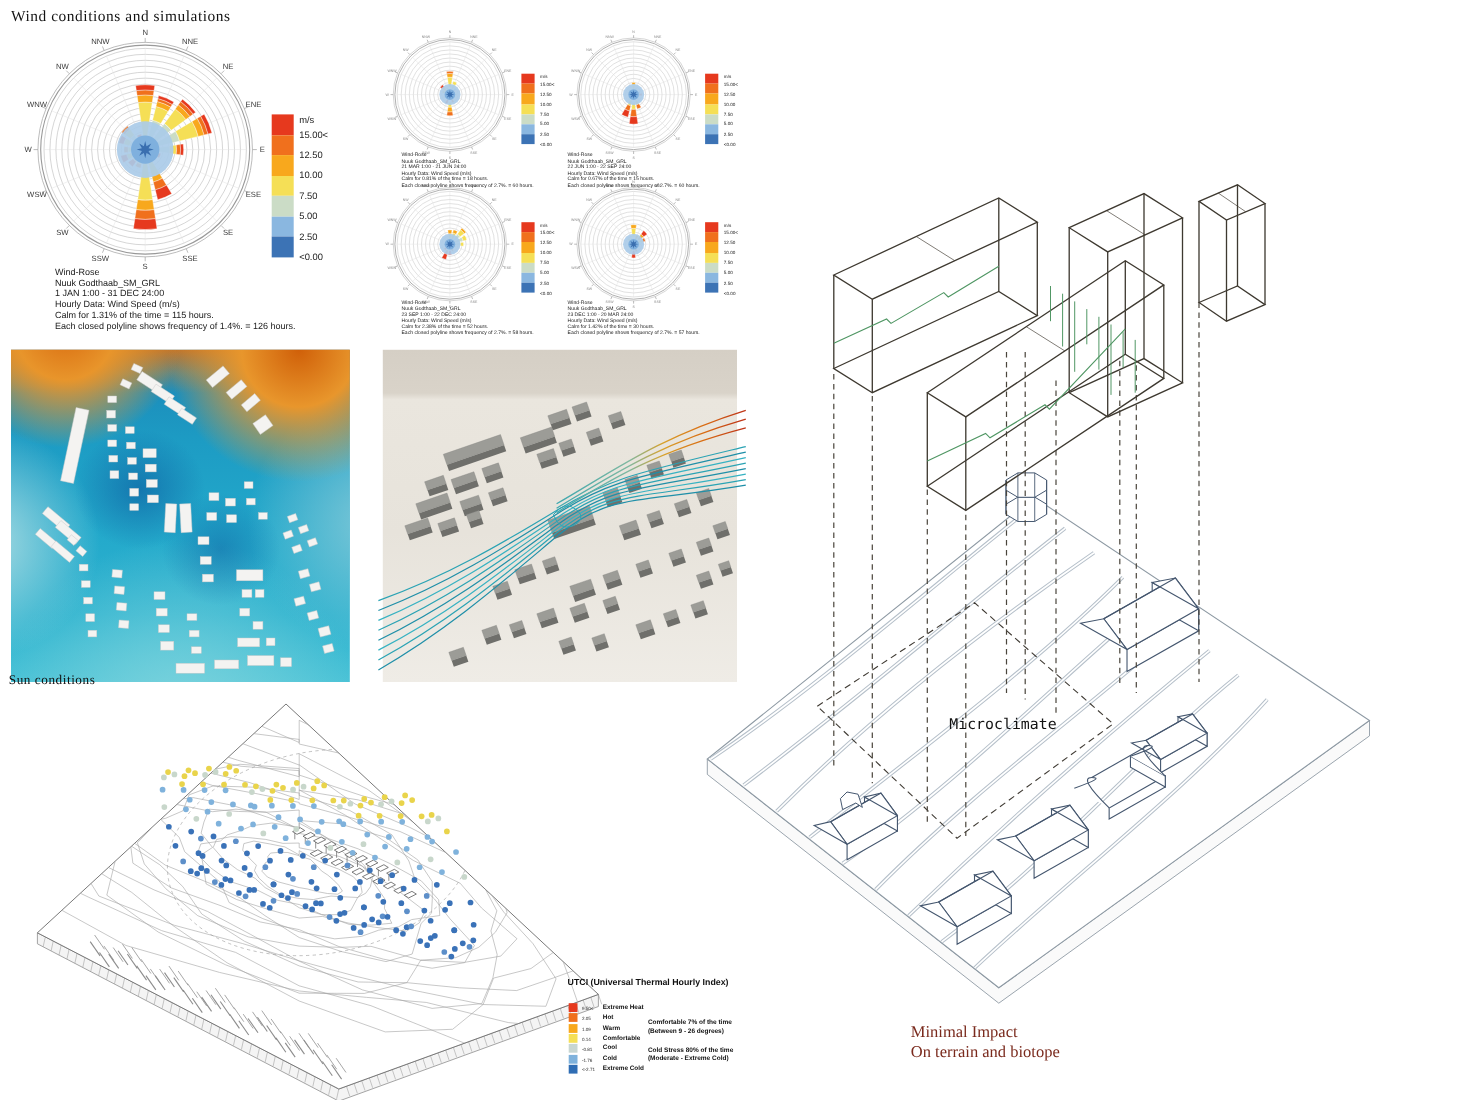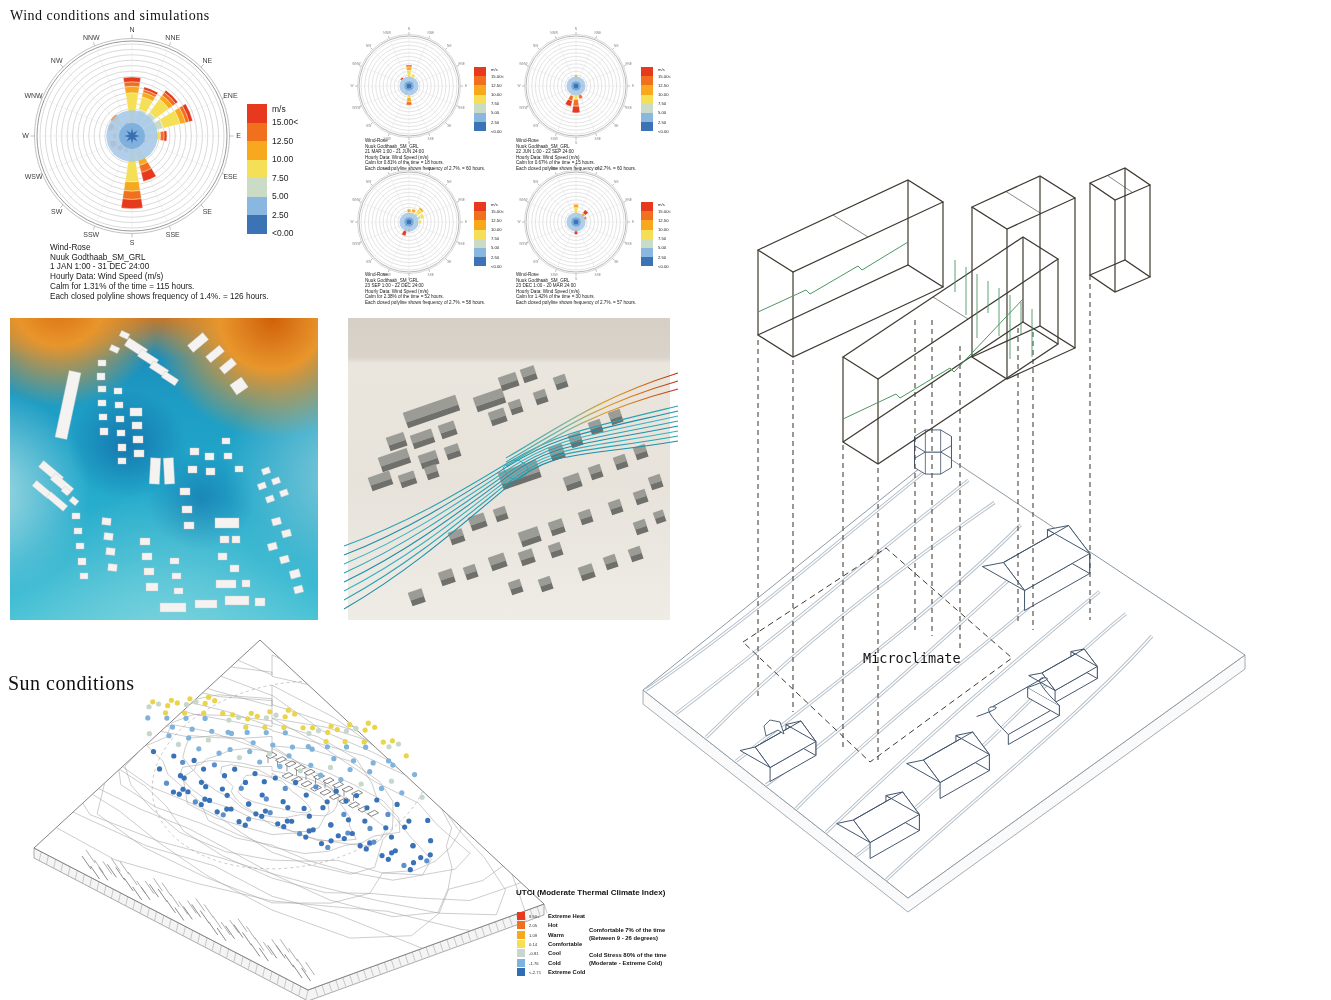--- a/index.html
+++ b/index.html
@@ -918,21 +918,21 @@
         <path d="M -4 273 C 60 240, 110 200, 158 163 S 230 132, 330 113" fill="none" stroke="#36b2c2" stroke-width="1.1"></path>
         <path d="M -4 282 C 60 247, 110 205, 158 166.4 S 230 136, 330 118" fill="none" stroke="#2aa3b4" stroke-width="1.1"></path>
         <path d="M -4 291 C 60 254, 110 210, 158 169.8 S 230 140, 330 123" fill="none" stroke="#1f8fa8" stroke-width="1.1"></path>
         <path d="M 158 140 C 210 110, 250 80, 330 55" fill="none" stroke="url(#flame)" stroke-width="1.2"></path>
         <path d="M 158 144 C 210 113, 250 86, 330 63" fill="none" stroke="url(#flame)" stroke-width="1.2"></path>
         <path d="M 158 148 C 210 116, 250 92, 330 71" fill="none" stroke="url(#flame)" stroke-width="1.2"></path>
         <path d="M155 150 q 10 -14 22 -4 q 8 8 -4 14 q -12 5 -18 -10" fill="none" stroke="#2aa3b4" stroke-width="0.9"></path>
       </svg>
   </div>
 
-  <div class="t" style="left:8px;top:672px;font-size:20px;letter-spacing:.5px;">Sun conditions</div>
+  <div class="t" style="left:8px;top:611px;font-size:12px;letter-spacing:.5px;">Sun conditions</div>
   <svg id="sun" width="540" height="360" style="left:14px;top:636px;">
       <defs>
         <clipPath id="plateClip">
           <polygon points="246,4 530,268 294,354 20,212"></polygon>
         </clipPath>
       </defs>
       <polygon points="530,268 530,279 294,365 20,222 20,212 294,354" fill="#f4f4f4" stroke="#8a8a8a" stroke-width="0.7"></polygon>
       <line x1="530" y1="268" x2="533" y2="277" stroke="#9a9a9a" stroke-width="0.5"></line>
       <line x1="523.0588235294117" y1="270.52941176470586" x2="526.0588235294117" y2="279.52941176470586" stroke="#9a9a9a" stroke-width="0.5"></line>
       <line x1="516.1176470588235" y1="273.05882352941177" x2="519.1176470588235" y2="282.05882352941177" stroke="#9a9a9a" stroke-width="0.5"></line>
@@ -1315,21 +1315,21 @@
         <circle cx="398.9257840830562" cy="209.7479605792398" r="2.6" fill="#3a72b8"></circle>
         <circle cx="390.6368973218757" cy="191.06492118130555" r="2.6" fill="#3a72b8"></circle>
         <circle cx="383.10359795280186" cy="168.383285625621" r="2.6" fill="#3a72b8"></circle>
         <circle cx="377.47276251524727" cy="145.15612731600072" r="2.6" fill="#c8d7cb"></circle>
         <circle cx="374.60163466092934" cy="124.91957055037005" r="2.6" fill="#7fb2dc"></circle>
         <circle cx="374.92731757882905" cy="110.7544476514523" r="2.6" fill="#c8d7cb"></circle>
       </g>
     </svg>
 
   <div id="utci">
-    <div class="title">UTCI (Moderate Thermal Climate Index)</div>
+    <div class="title">UTCI (Universal Thermal Hourly Index)</div>
   <div style="position: absolute; left: 2px; top: 26px; width: 8px; height: 8px; background: rgb(230, 57, 30);"></div>
       <div class="val" style="left: 14px; top: 28px;">9.50&lt;</div>
       <div class="lbl" style="left: 33px; top: 27px;">Extreme Heat</div>
       <div style="position: absolute; left: 2px; top: 35.3px; width: 8px; height: 8px; background: rgb(240, 112, 29);"></div>
       <div class="val" style="left: 14px; top: 37.3px;">2.05</div>
       <div class="lbl" style="left: 33px; top: 36.3px;">Hot</div>
       <div style="position: absolute; left: 2px; top: 44.6px; width: 8px; height: 8px; background: rgb(248, 168, 29);"></div>
       <div class="val" style="left: 14px; top: 46.6px;">1.09</div>
       <div class="lbl" style="left: 33px; top: 45.6px;">Warm</div>
       <div style="position: absolute; left: 2px; top: 53.9px; width: 8px; height: 8px; background: rgb(245, 223, 86);"></div>
@@ -1487,13 +1487,15 @@
         <line x1="357" y1="114" x2="357" y2="178" stroke="#4f9663" stroke-width="0.9"></line>
         <line x1="368" y1="121" x2="368" y2="153" stroke="#4f9663" stroke-width="0.9"></line>
         <line x1="379" y1="128" x2="379" y2="176" stroke="#4f9663" stroke-width="0.9"></line>
         <line x1="390" y1="135" x2="390" y2="199" stroke="#4f9663" stroke-width="0.9"></line>
         <line x1="401" y1="142" x2="401" y2="174" stroke="#4f9663" stroke-width="0.9"></line>
         <line x1="412" y1="149" x2="412" y2="197" stroke="#4f9663" stroke-width="0.9"></line>
       </g>
     <text x="243" y="503" font-family="DejaVu Sans Mono, monospace" font-size="13.5" fill="#111">Microclimate</text>
   </svg>
 
+  <div class="t maroon" style="left:828px;top:930px;font-size:15px;line-height:18px;">Minimal Impact
+On terrain and biotope</div>
 </div>
 
 </body></html>

